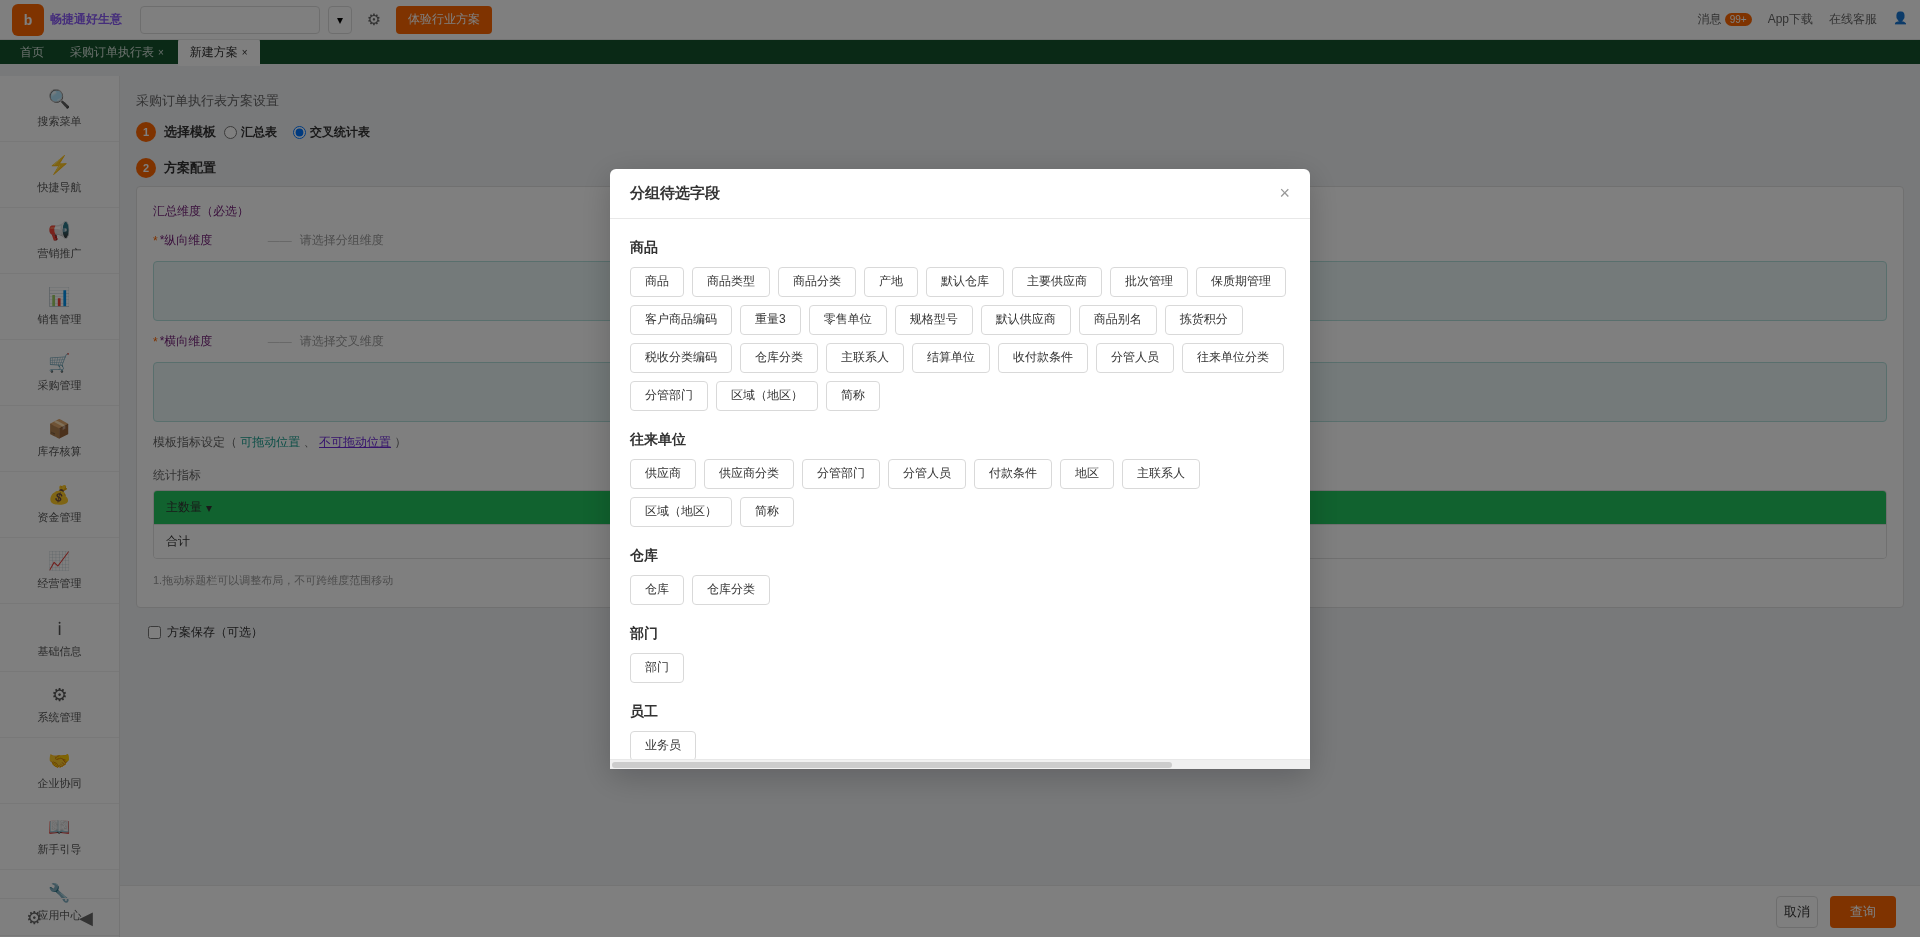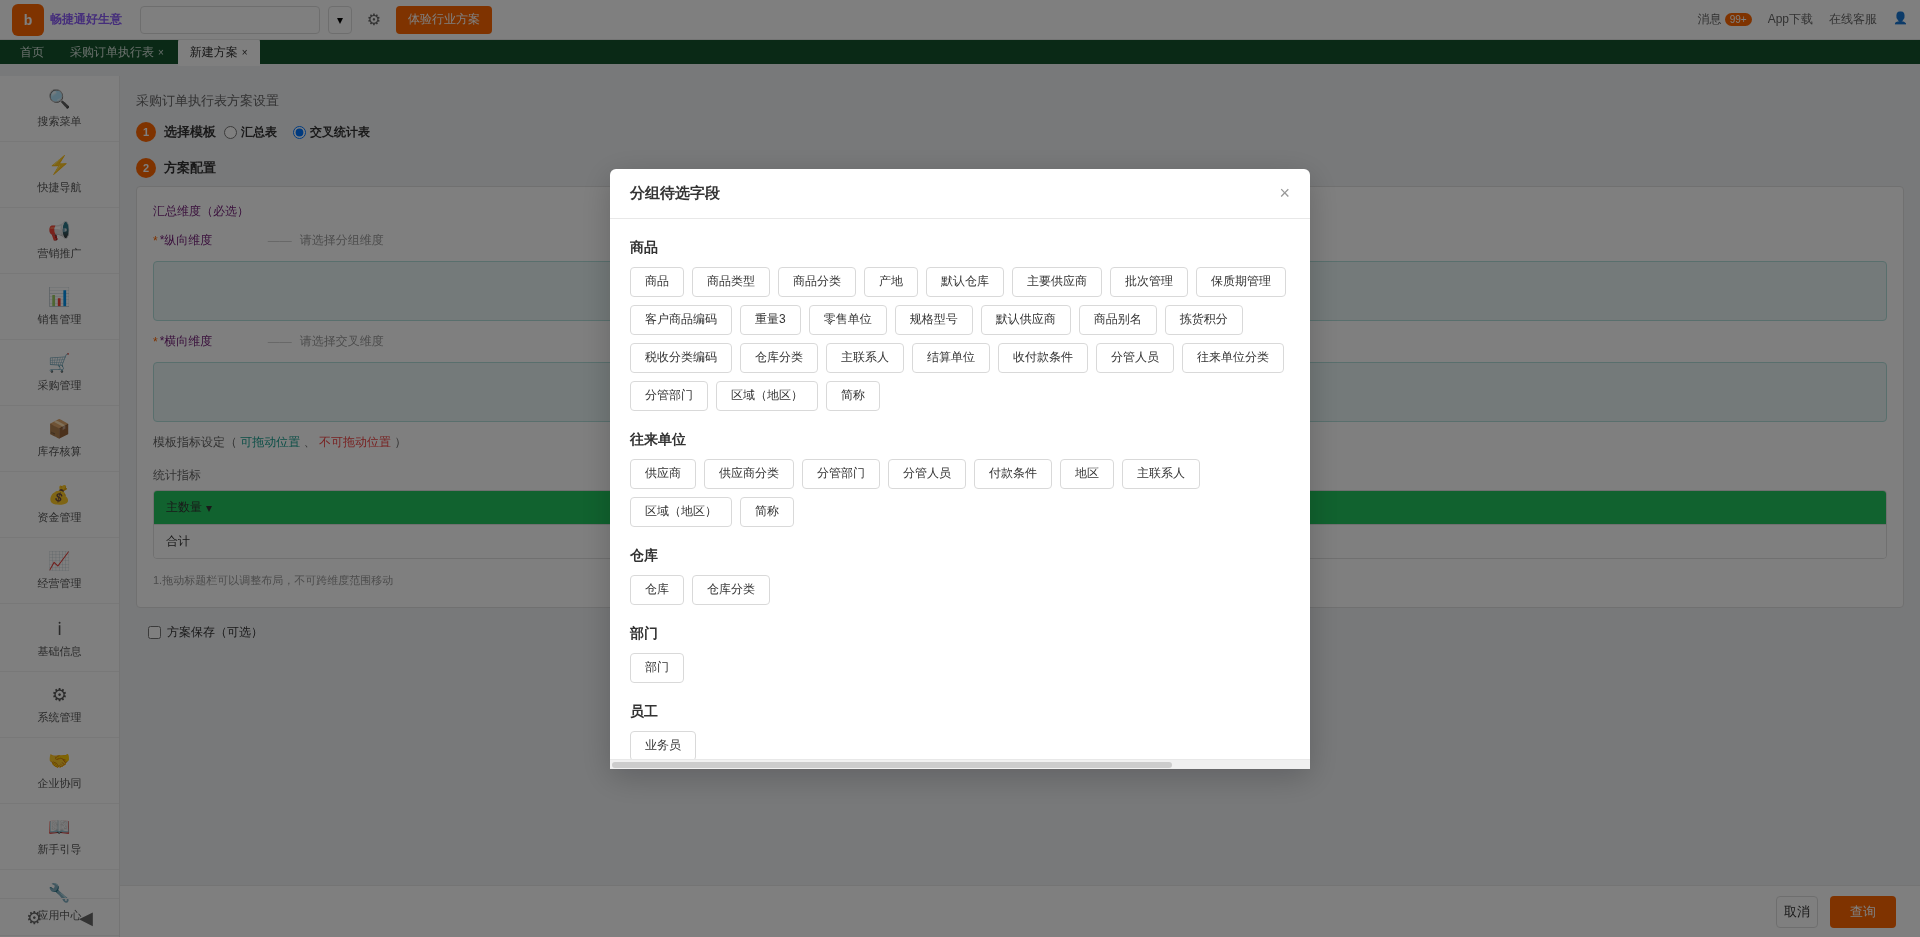--- a/index.html
+++ b/index.html
@@ -250,21 +250,21 @@
         <span class="config-label">*横向维度</span>
         <span class="dash-line">——</span>
         <span class="placeholder-text">请选择交叉维度</span>
       </div>
       <div style="height:60px; background:#e8f5f4; border:1px solid #b2dfdb; border-radius:4px; margin-bottom:12px;"></div>
 
       <div style="font-size:12px; color:#666; margin-bottom:8px;">
         <span>模板指标设定（</span>
         <span style="color:#1a9f8f; cursor:pointer;">可拖动位置</span>
         <span>、</span>
-        <span style="color:#ef4444;">不可拖动位置</span>
+        <span style="color:#6d28d9;text-decoration:underline;">不可拖动位置</span>
         <span>）</span>
       </div>
 
       <div class="stats-section">
         <div class="stats-label">统计指标</div>
         <div class="stats-table">
           <div class="stats-header">
             <div class="stats-col">
               <span>主数量</span>
               <span>▾</span>

